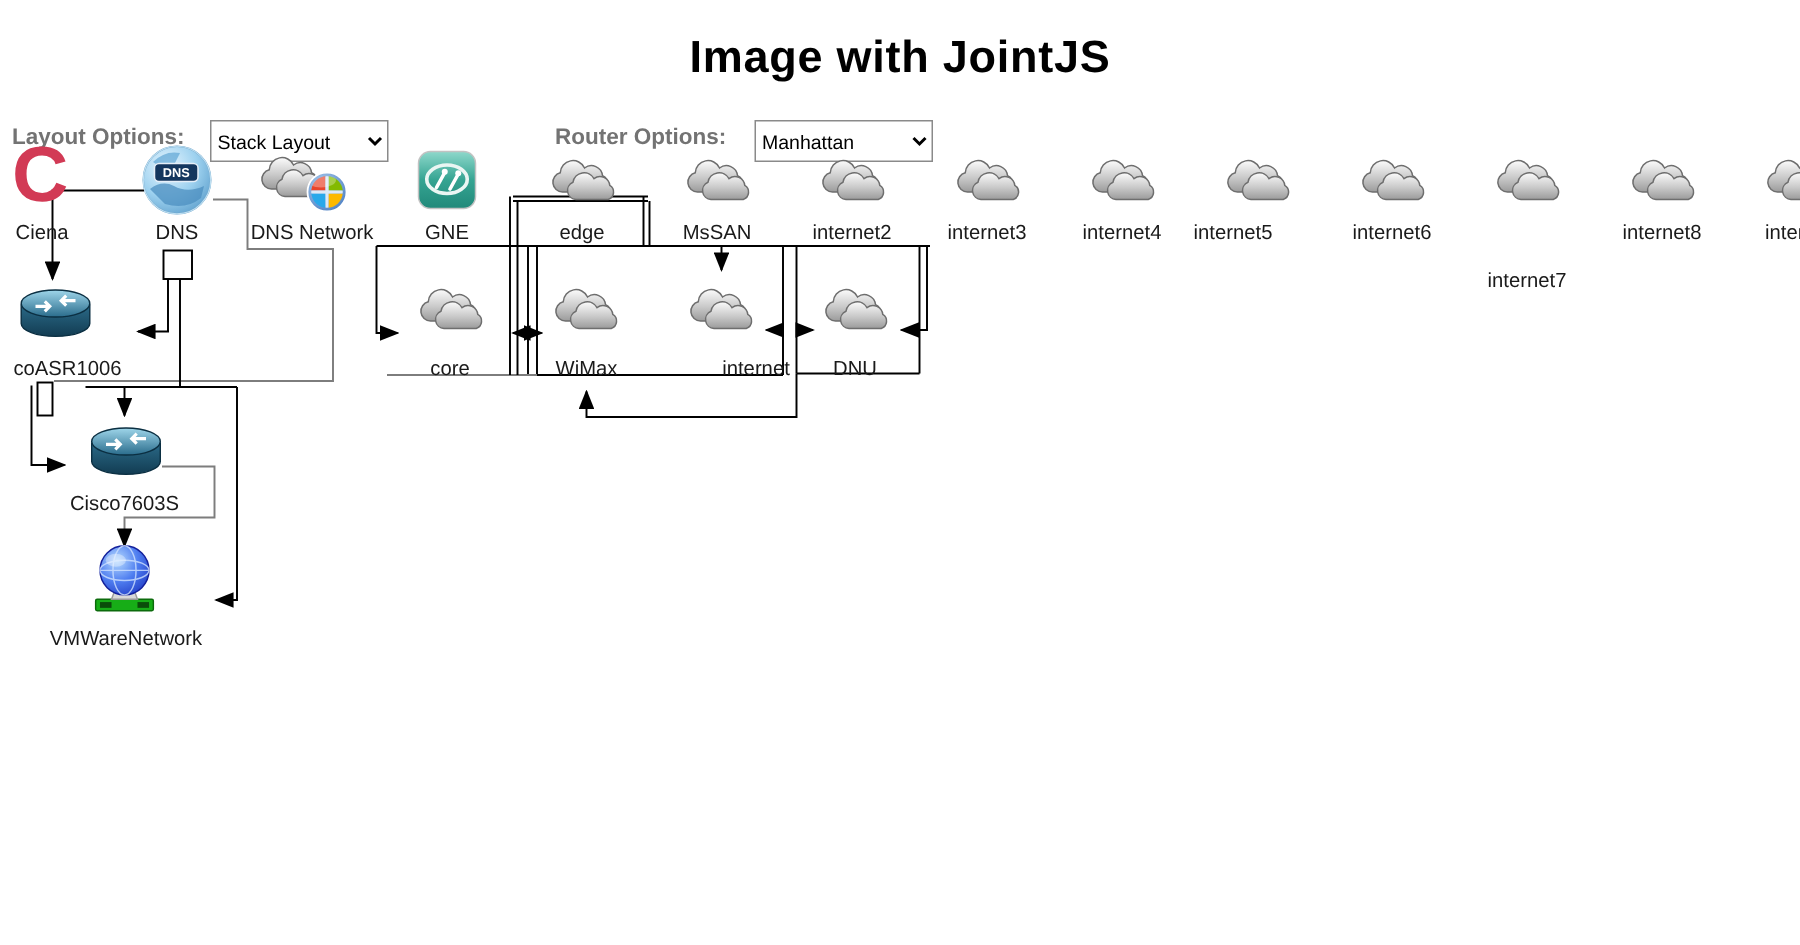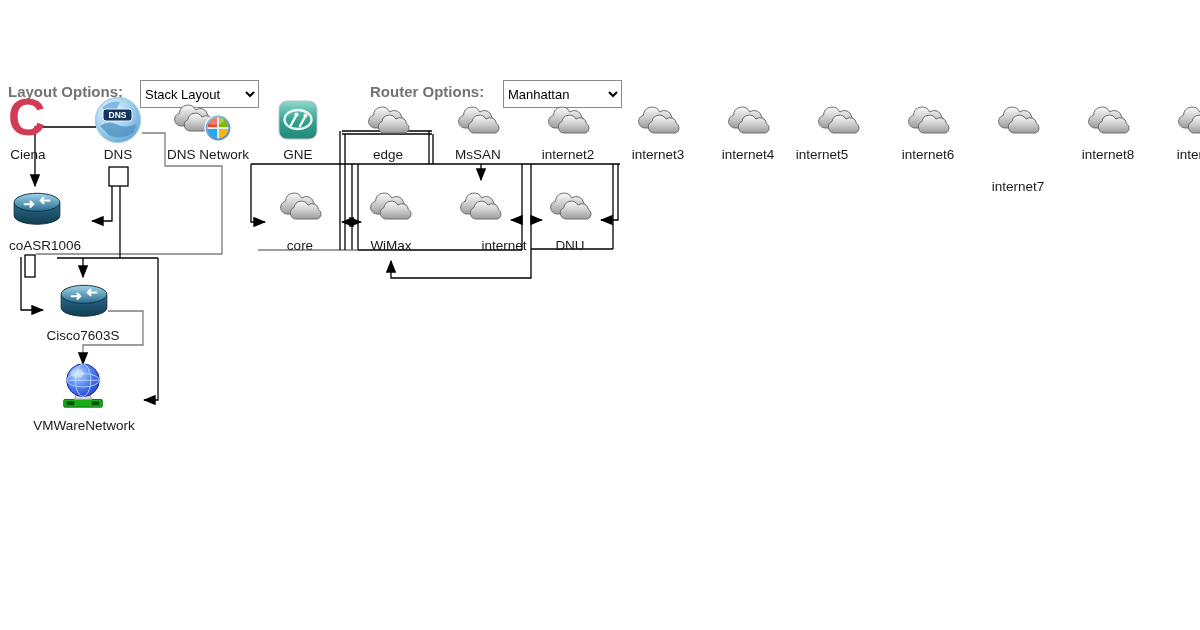--- a/index.html
+++ b/index.html
@@ -23,20 +23,21 @@
   .ciena-c{font-weight:bold;font-size:52px;line-height:40px;color:#d23a55;
            font-family:"Liberation Sans",sans-serif;}
   #open-sandbox{position:absolute;left:1068px;top:578px;width:108px;height:33px;
                 background:#161616;color:#fff;border:none;border-radius:5px;
                 font-size:13px;font-family:"Liberation Sans",sans-serif;cursor:pointer;}
 </style>
 </head>
 <body>
 
 <div id="stage">
+  <h1 id="page-title">Image with JointJS</h1>
 
   <span class="ctl-label" id="layout-label">Layout Options:</span>
   <select class="ctl-select" id="layout-select">
     <option>Stack Layout</option>
   </select>
 
   <span class="ctl-label" id="router-label">Router Options:</span>
   <select class="ctl-select" id="router-select">
     <option>Manhattan</option>
   </select>

